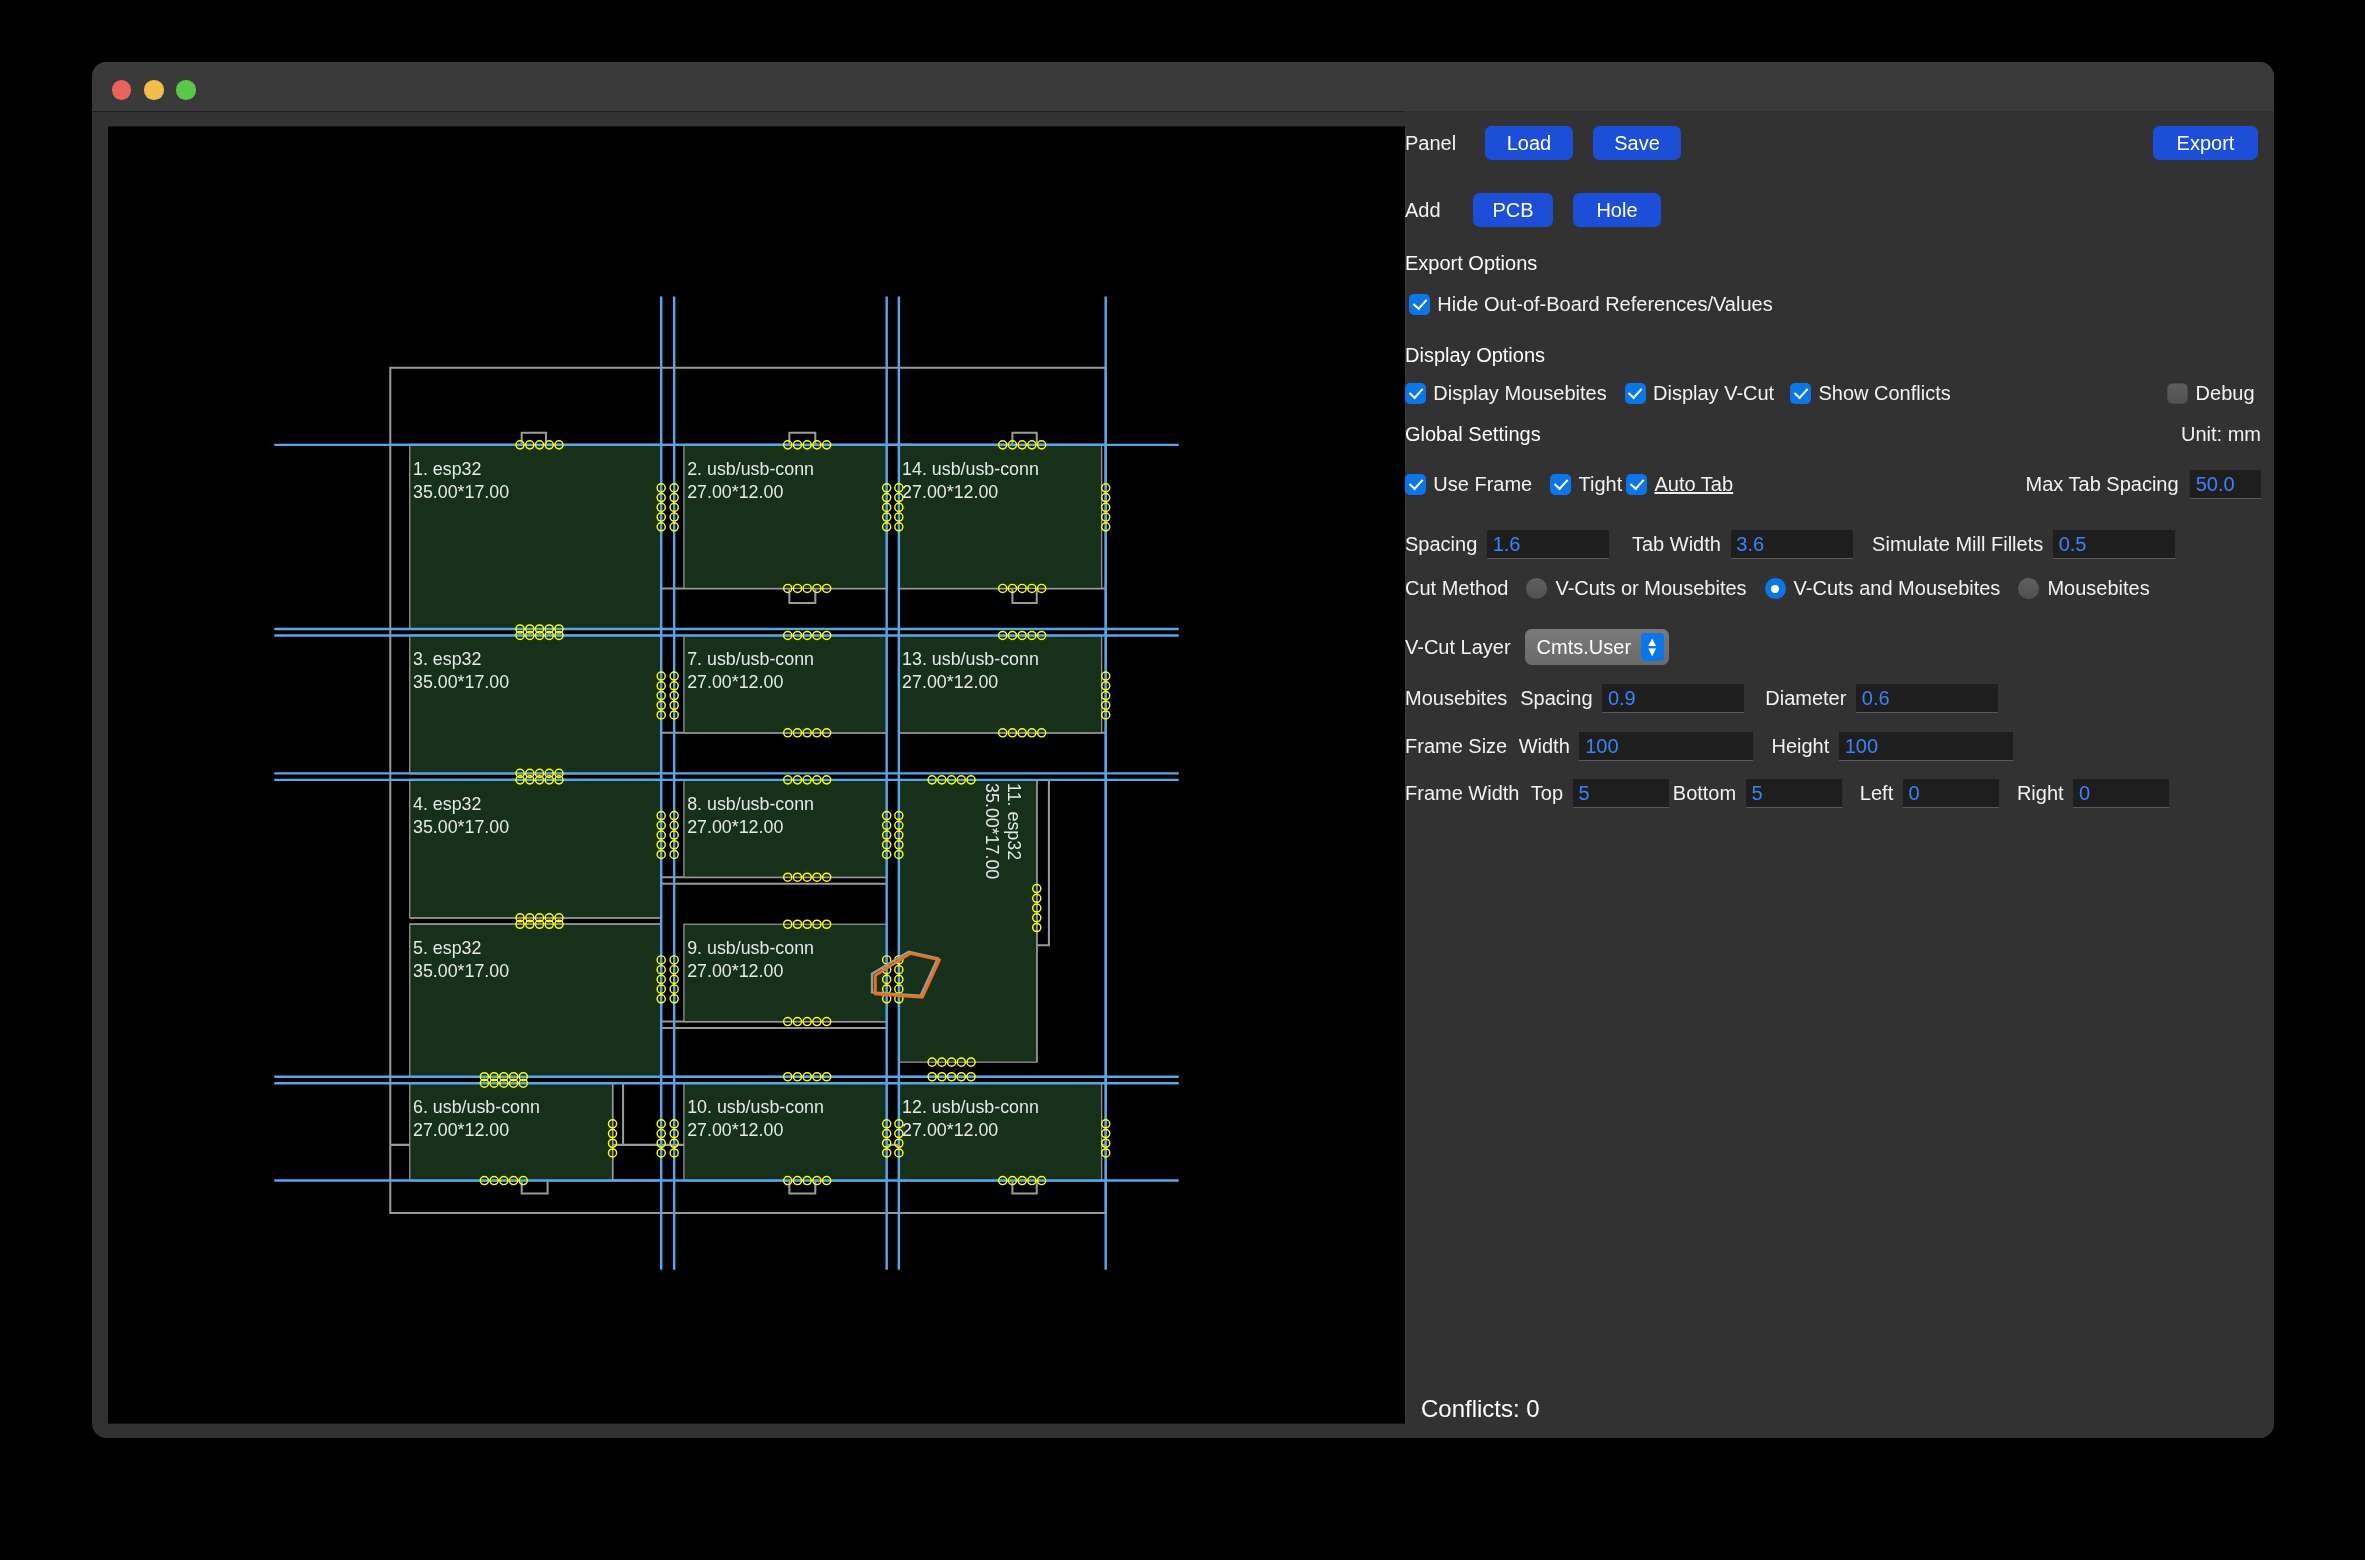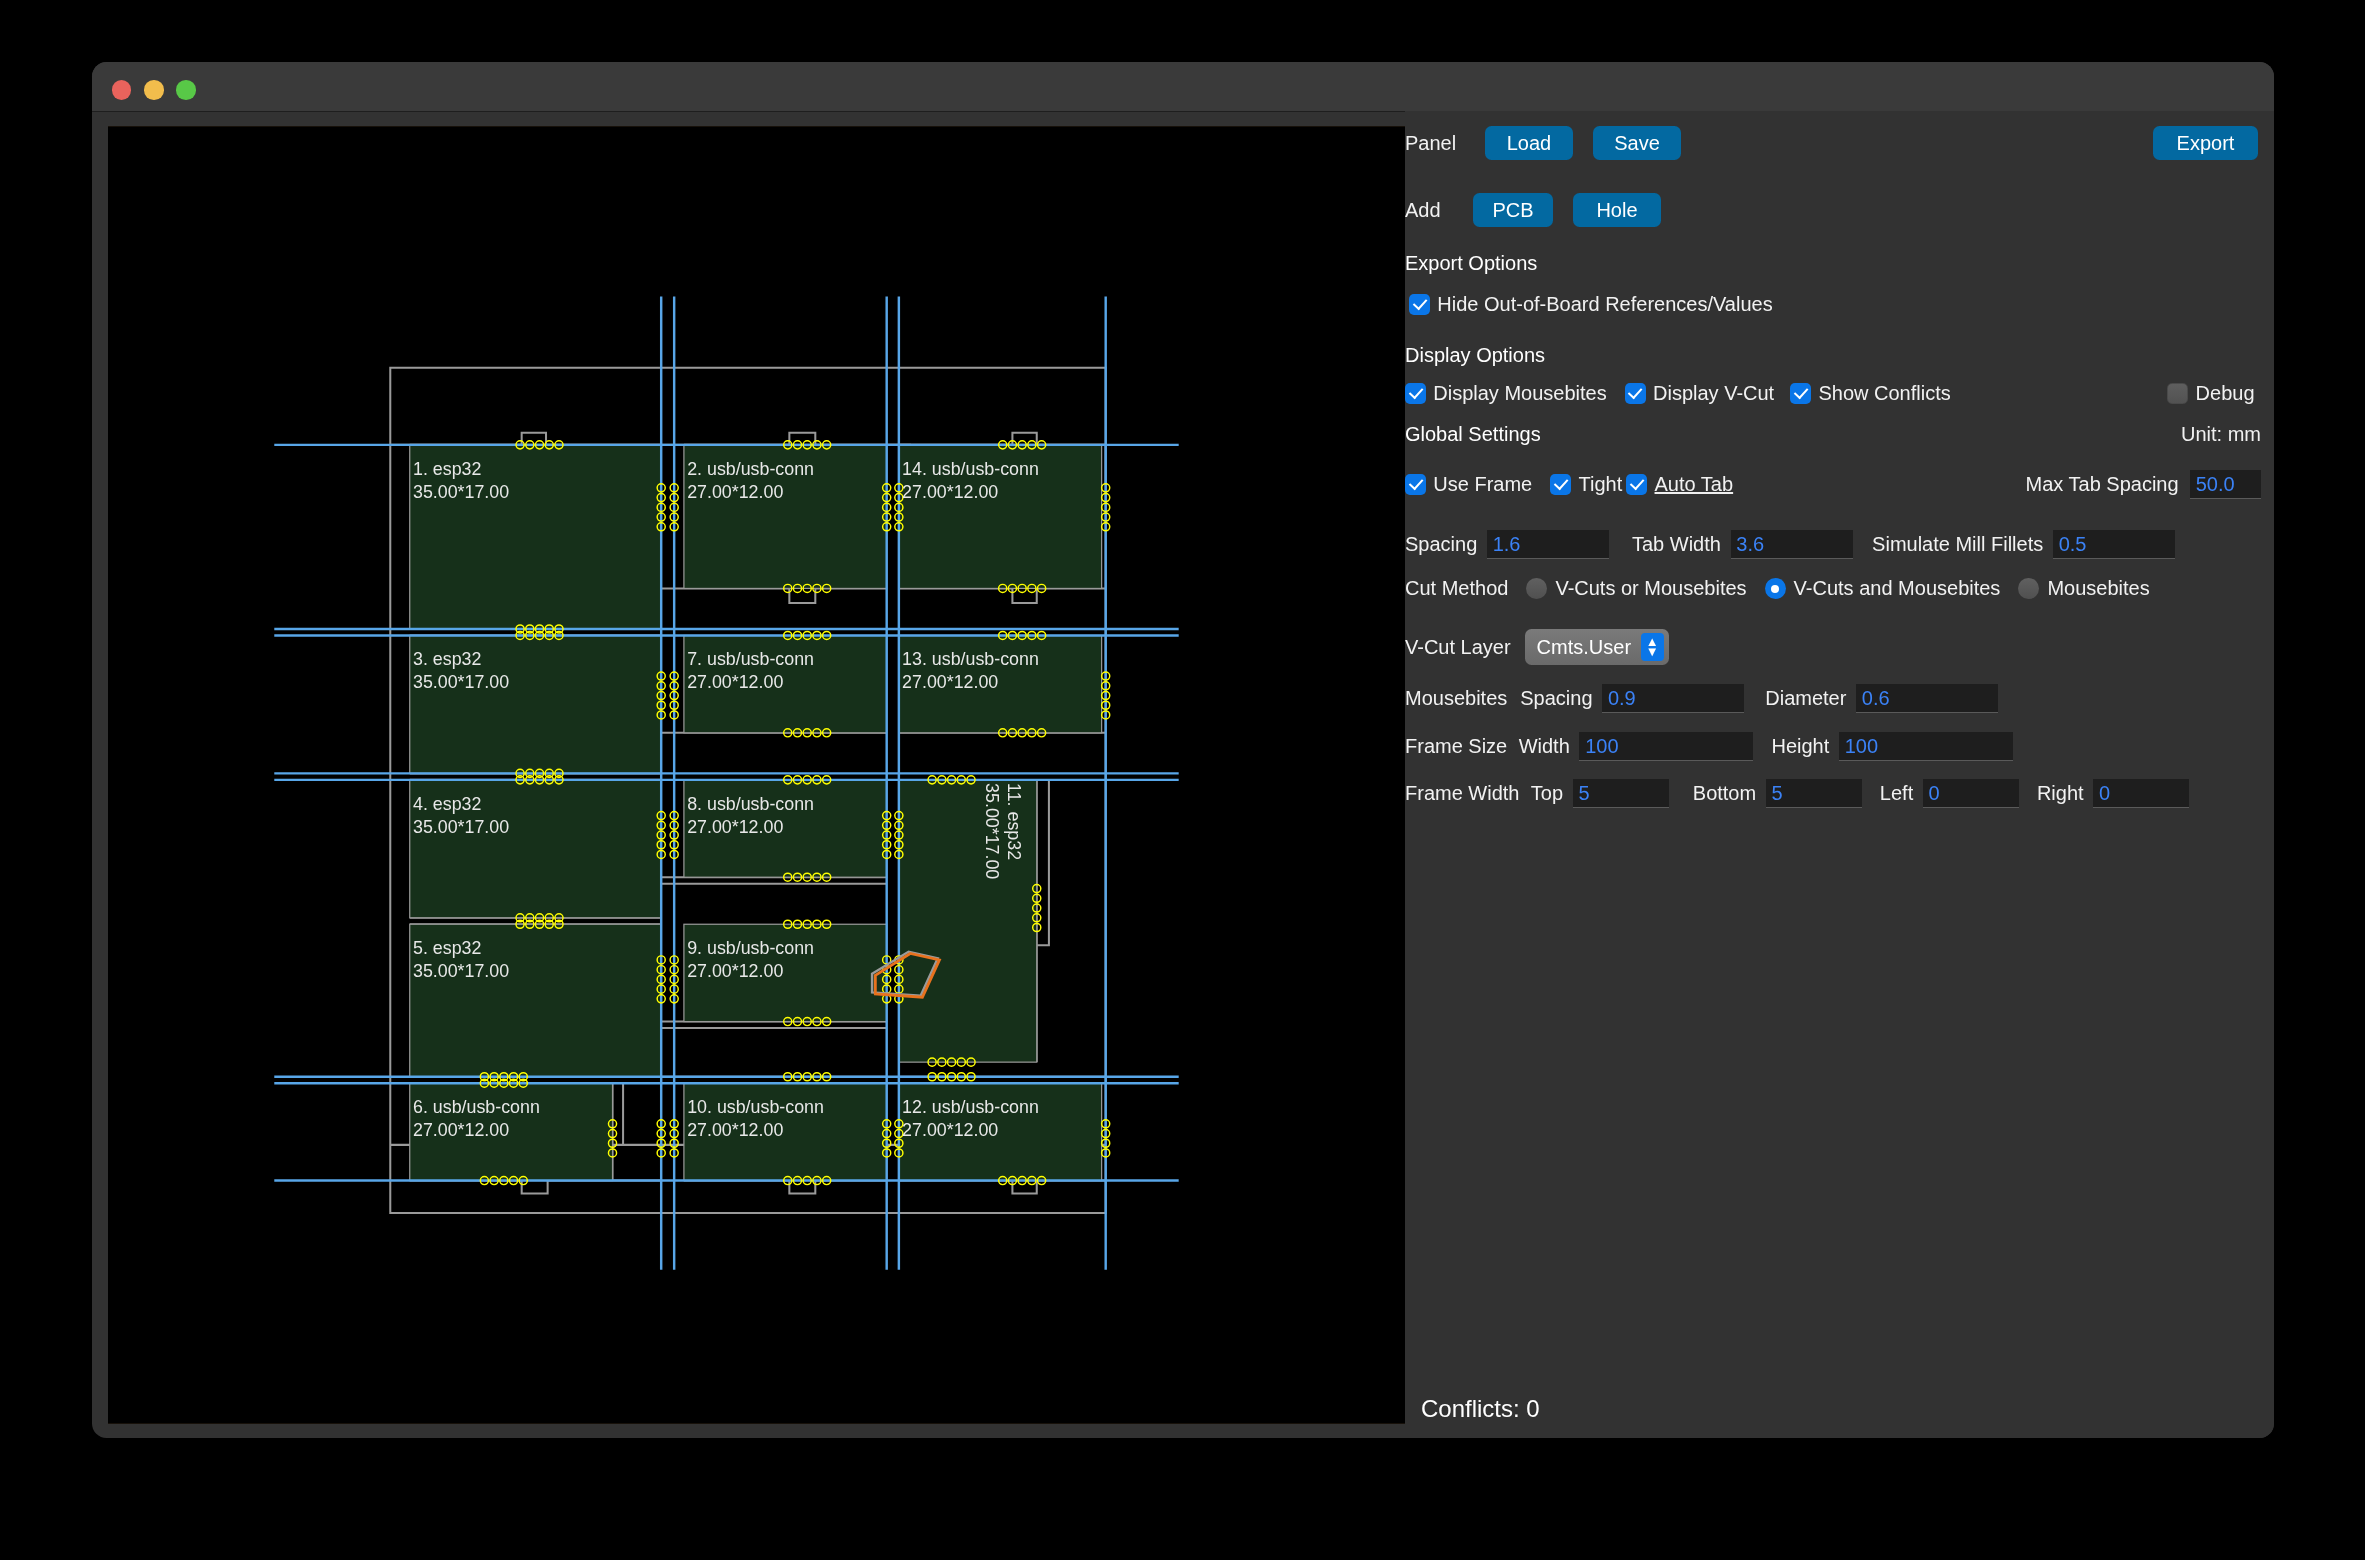--- a/index.html
+++ b/index.html
@@ -69,21 +69,21 @@
     position: absolute;
     display: flex;
     align-items: center;
     white-space: nowrap;
   }
 
   .lbl { color: #f2f2f2; font-size: 20px; }
   .section-hdr { color: #ffffff; font-size: 20px; }
 
   .btn {
-    background: #0369a1;
+    background: #1d4ed8;
     color: #ffffff;
     border: none;
     border-radius: 6.5px;
     font-size: 20px;
     font-family: "Liberation Sans", sans-serif;
     padding: 0;
     height: 34px;
     cursor: pointer;
     display: inline-flex;
     align-items: center;
@@ -714,21 +714,21 @@
       <span class="lbl" style="margin-left:11.4px;">Width</span>
       <input class="fld" style="width: 174px; margin-left: 9.7px;" value="100">
       <span class="lbl" style="margin-left:18px;">Height</span>
       <input class="fld" style="width: 174px; margin-left: 9.7px;" value="100">
     </div>
 
     <div class="row" style="left:0; top:668px;">
       <span class="lbl">Frame Width</span>
       <span class="lbl" style="margin-left:11.4px;">Top</span>
       <input class="fld" style="width: 96px; margin-left: 9.7px;" value="5">
-      <span class="lbl" style="margin-left:24px;">Bottom</span>
+      <span class="lbl" style="margin-left:4px;">Bottom</span>
       <input class="fld" style="width: 96px; margin-left: 9.7px;" value="5">
       <span class="lbl" style="margin-left:18px;">Left</span>
       <input class="fld" style="width: 96px; margin-left: 9.7px;" value="0">
       <span class="lbl" style="margin-left:18px;">Right</span>
       <input class="fld" style="width: 96px; margin-left: 9.7px;" value="0">
     </div>
 
 
     <div id="status">Conflicts: 0</div>
   </div>

